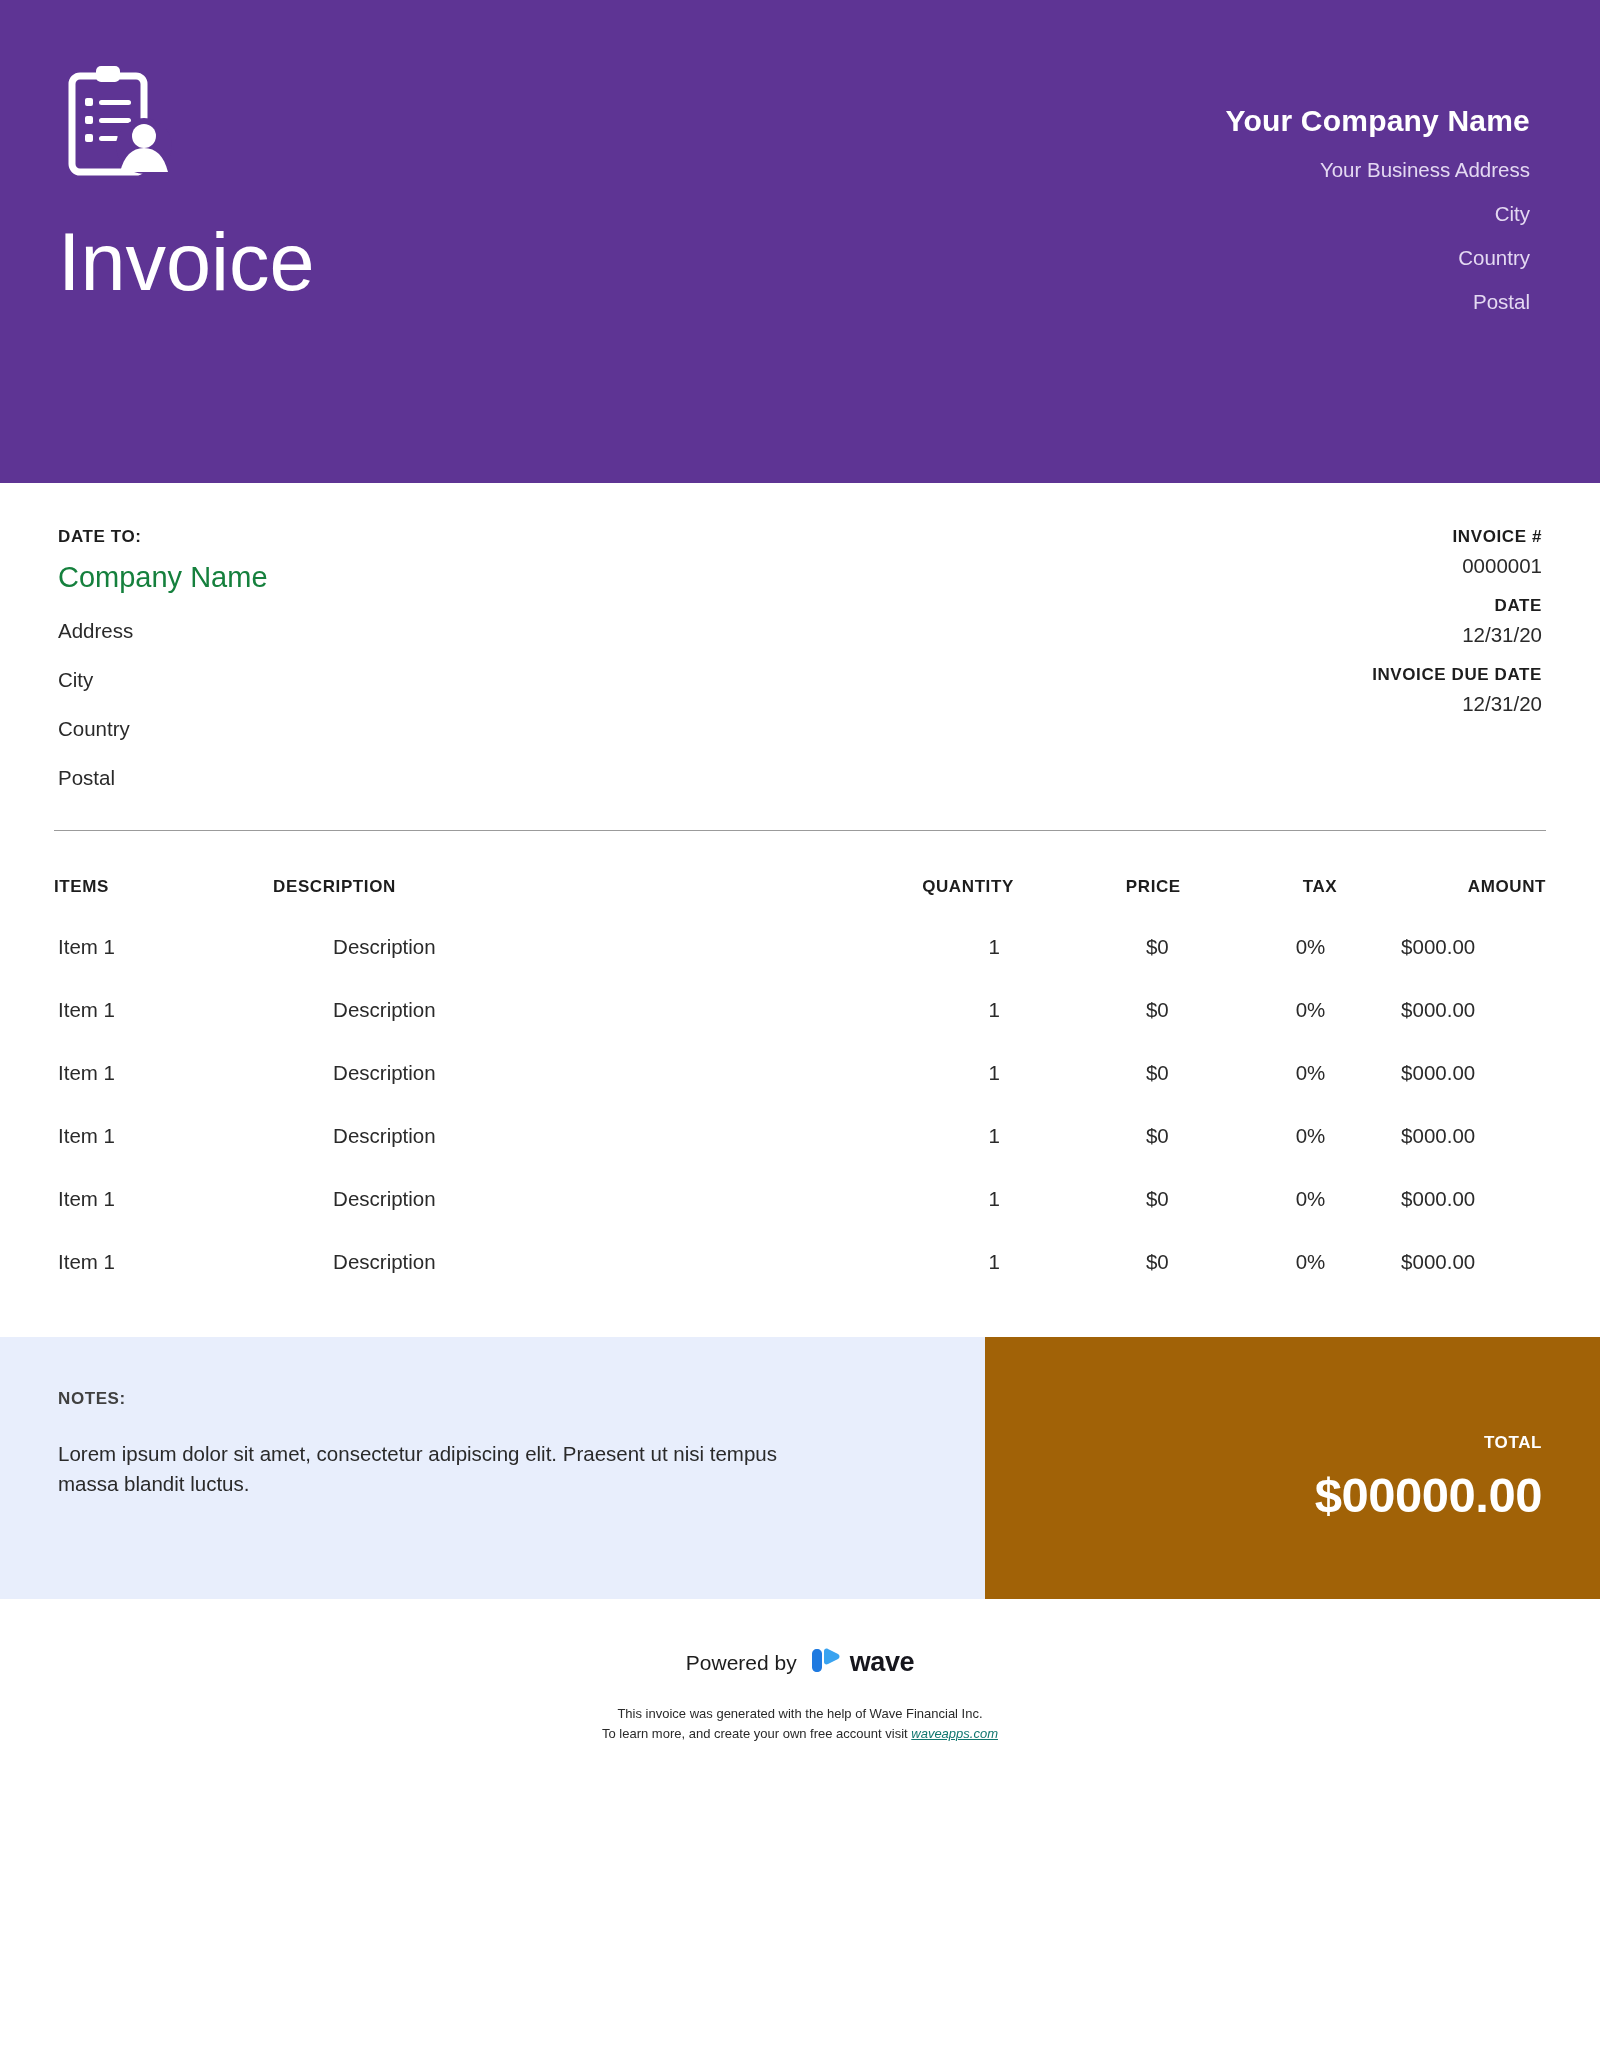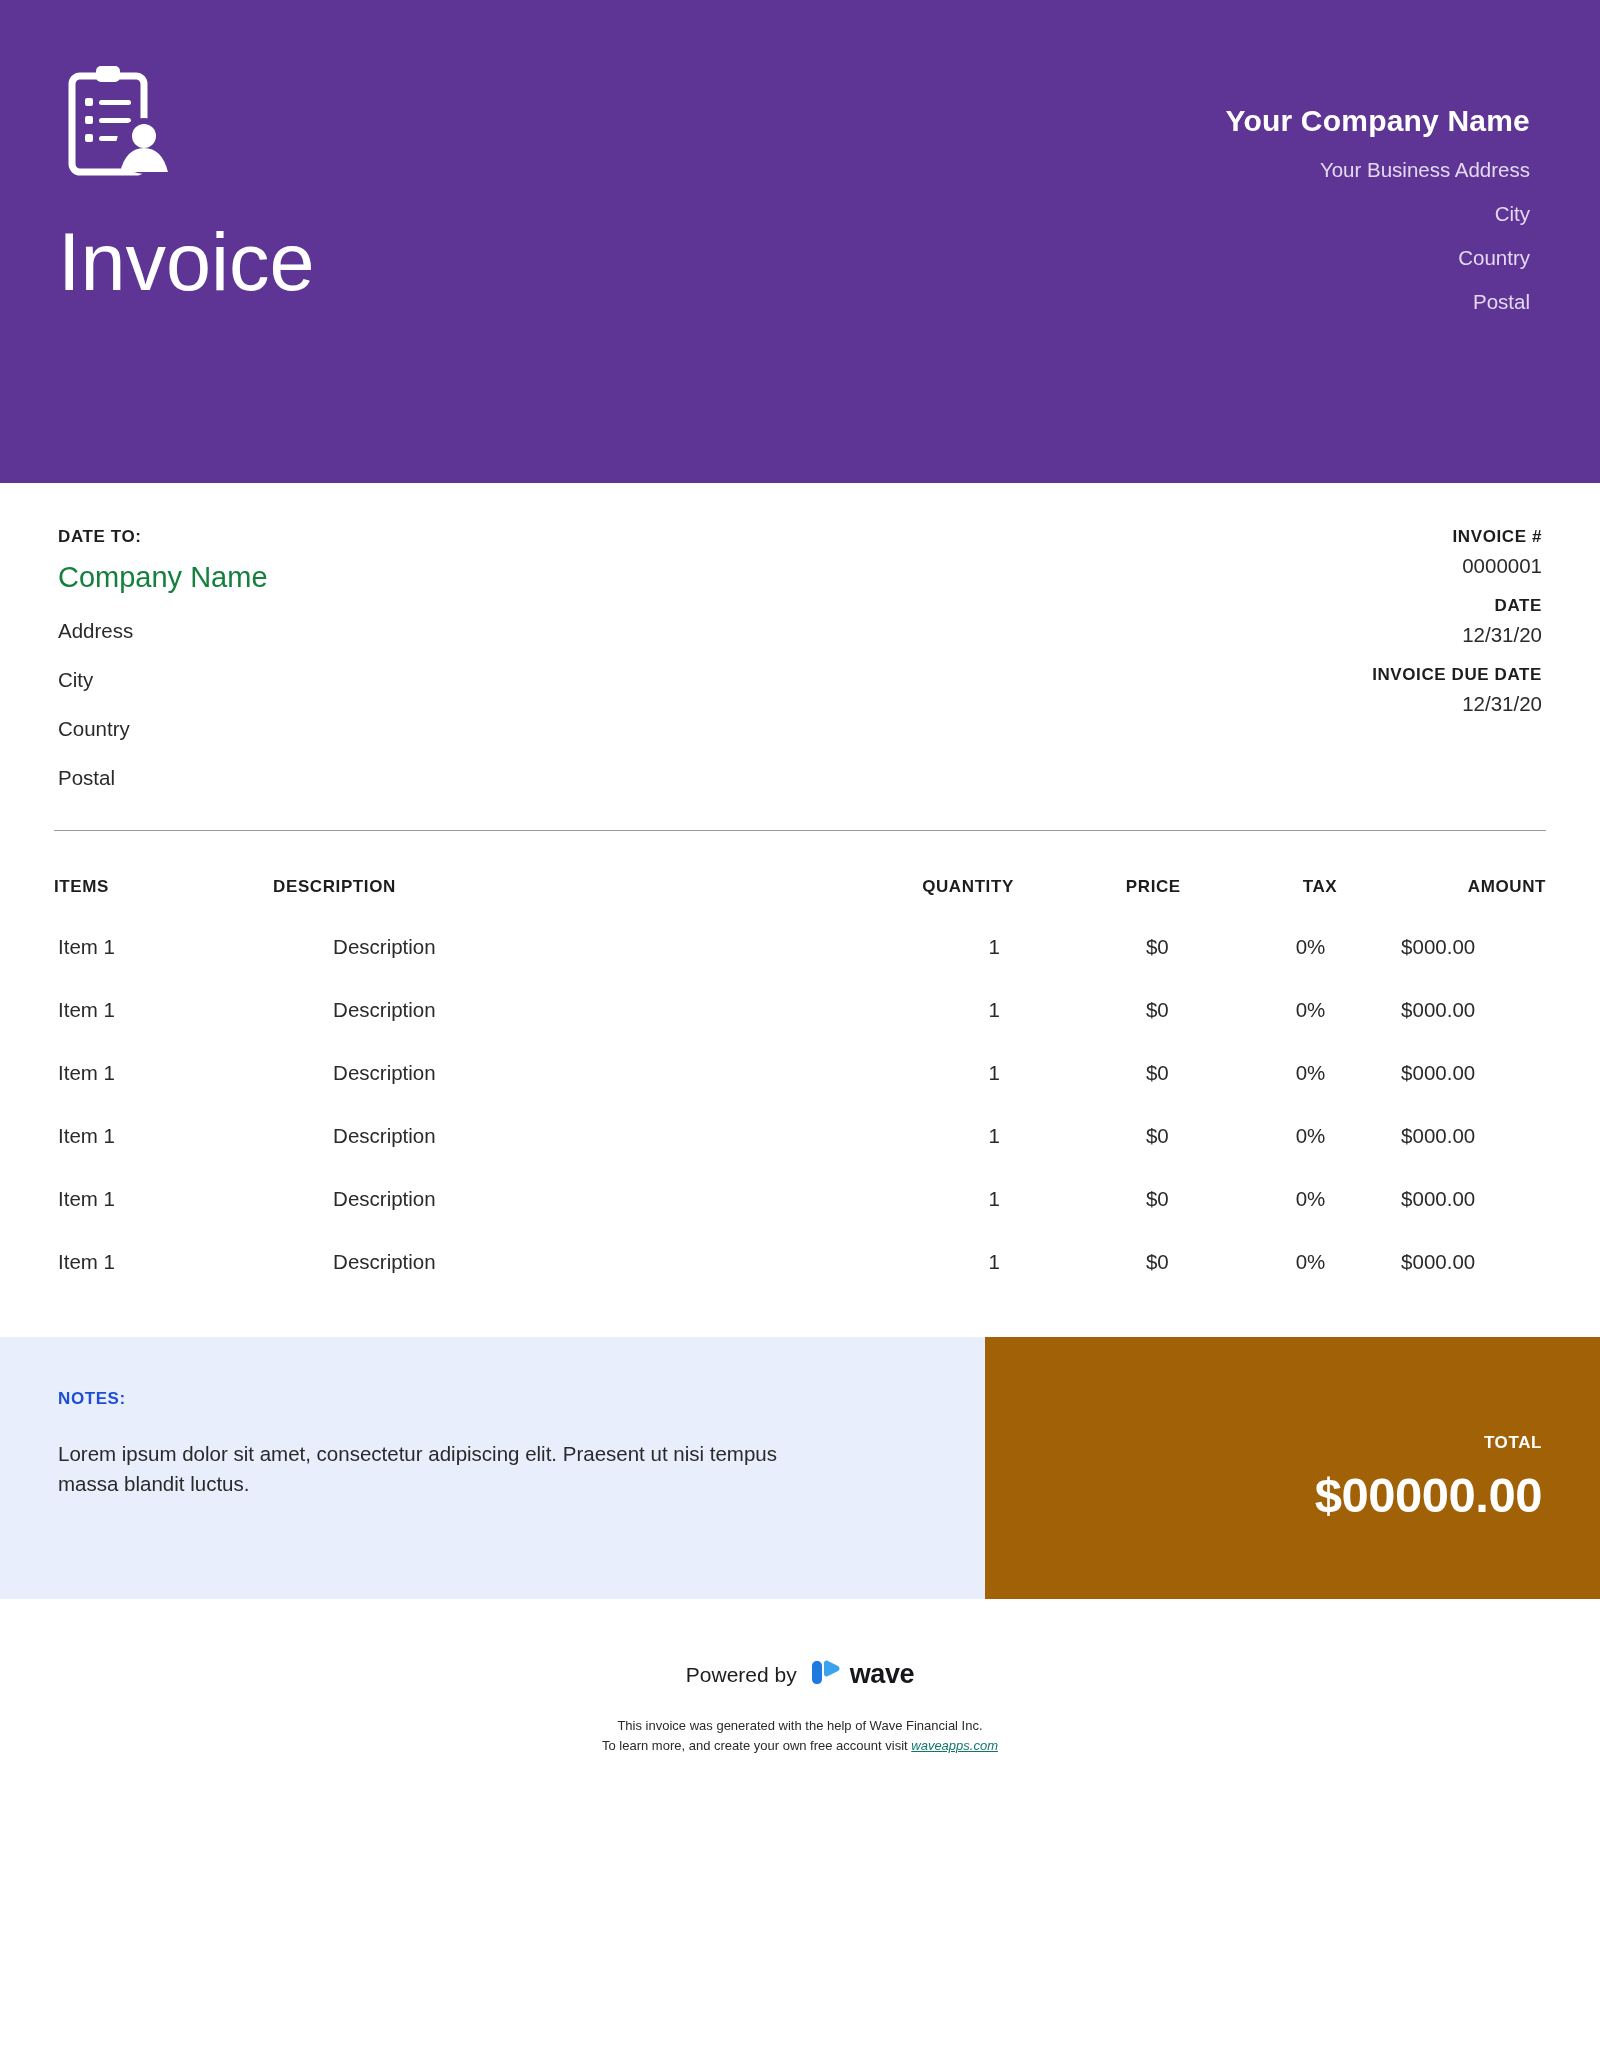--- a/index.html
+++ b/index.html
@@ -152,21 +152,21 @@
   .notes {
     background: #e8eefc;
     flex: 0 0 985px;
     box-sizing: border-box;
     padding: 52px 70px 40px 58px;
   }
   .notes-label {
     font-size: 17px;
     font-weight: bold;
     letter-spacing: 0.6px;
-    color: #1d4ed8;
+    color: #404040;
   }
   .notes-text {
     margin-top: 30px;
     font-size: 20.5px;
     line-height: 1.45;
     color: #2a2a2a;
     max-width: 760px;
   }
   .total {
     background: #a16207;
@@ -184,21 +184,21 @@
   .total-value {
     font-size: 49px;
     font-weight: bold;
     margin-top: 14px;
     letter-spacing: -0.5px;
   }
 
   
   .footer {
     text-align: center;
-    padding-top: 60px;
+    padding-top: 48px;
     padding-bottom: 26px;
   }
   .powered {
     display: flex;
     align-items: center;
     justify-content: center;
     gap: 12px;
   }
   .powered-text {
     font-size: 21px;

